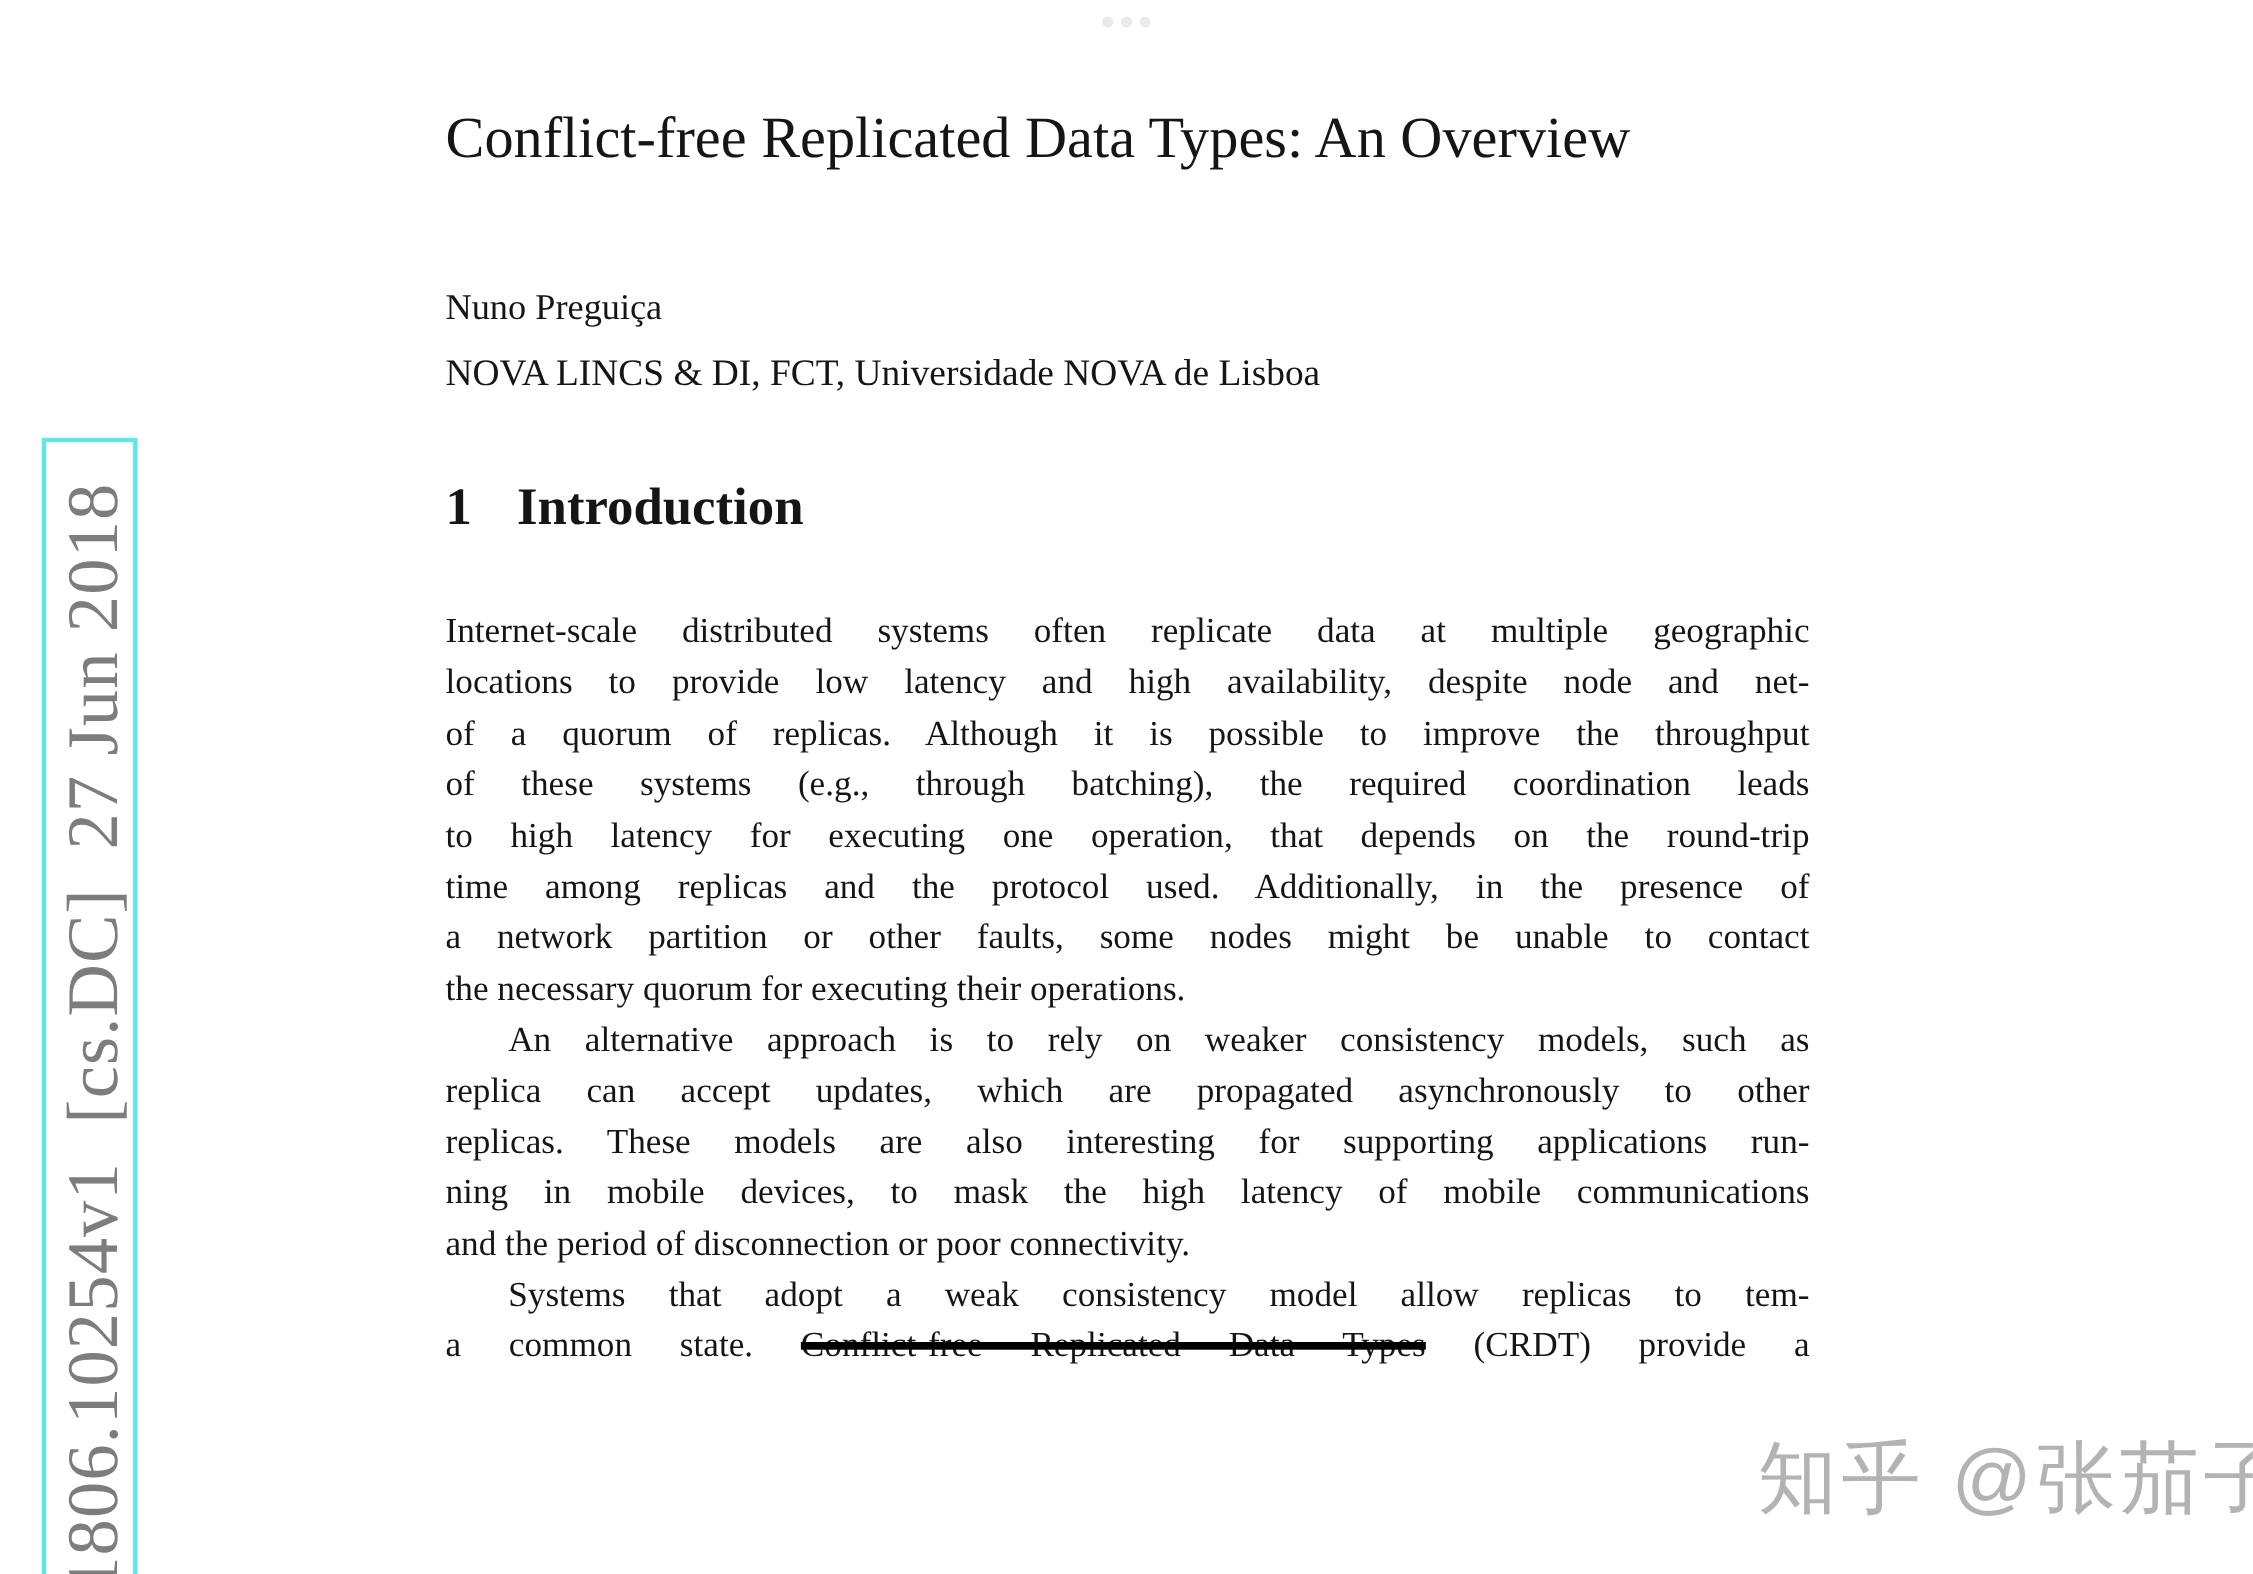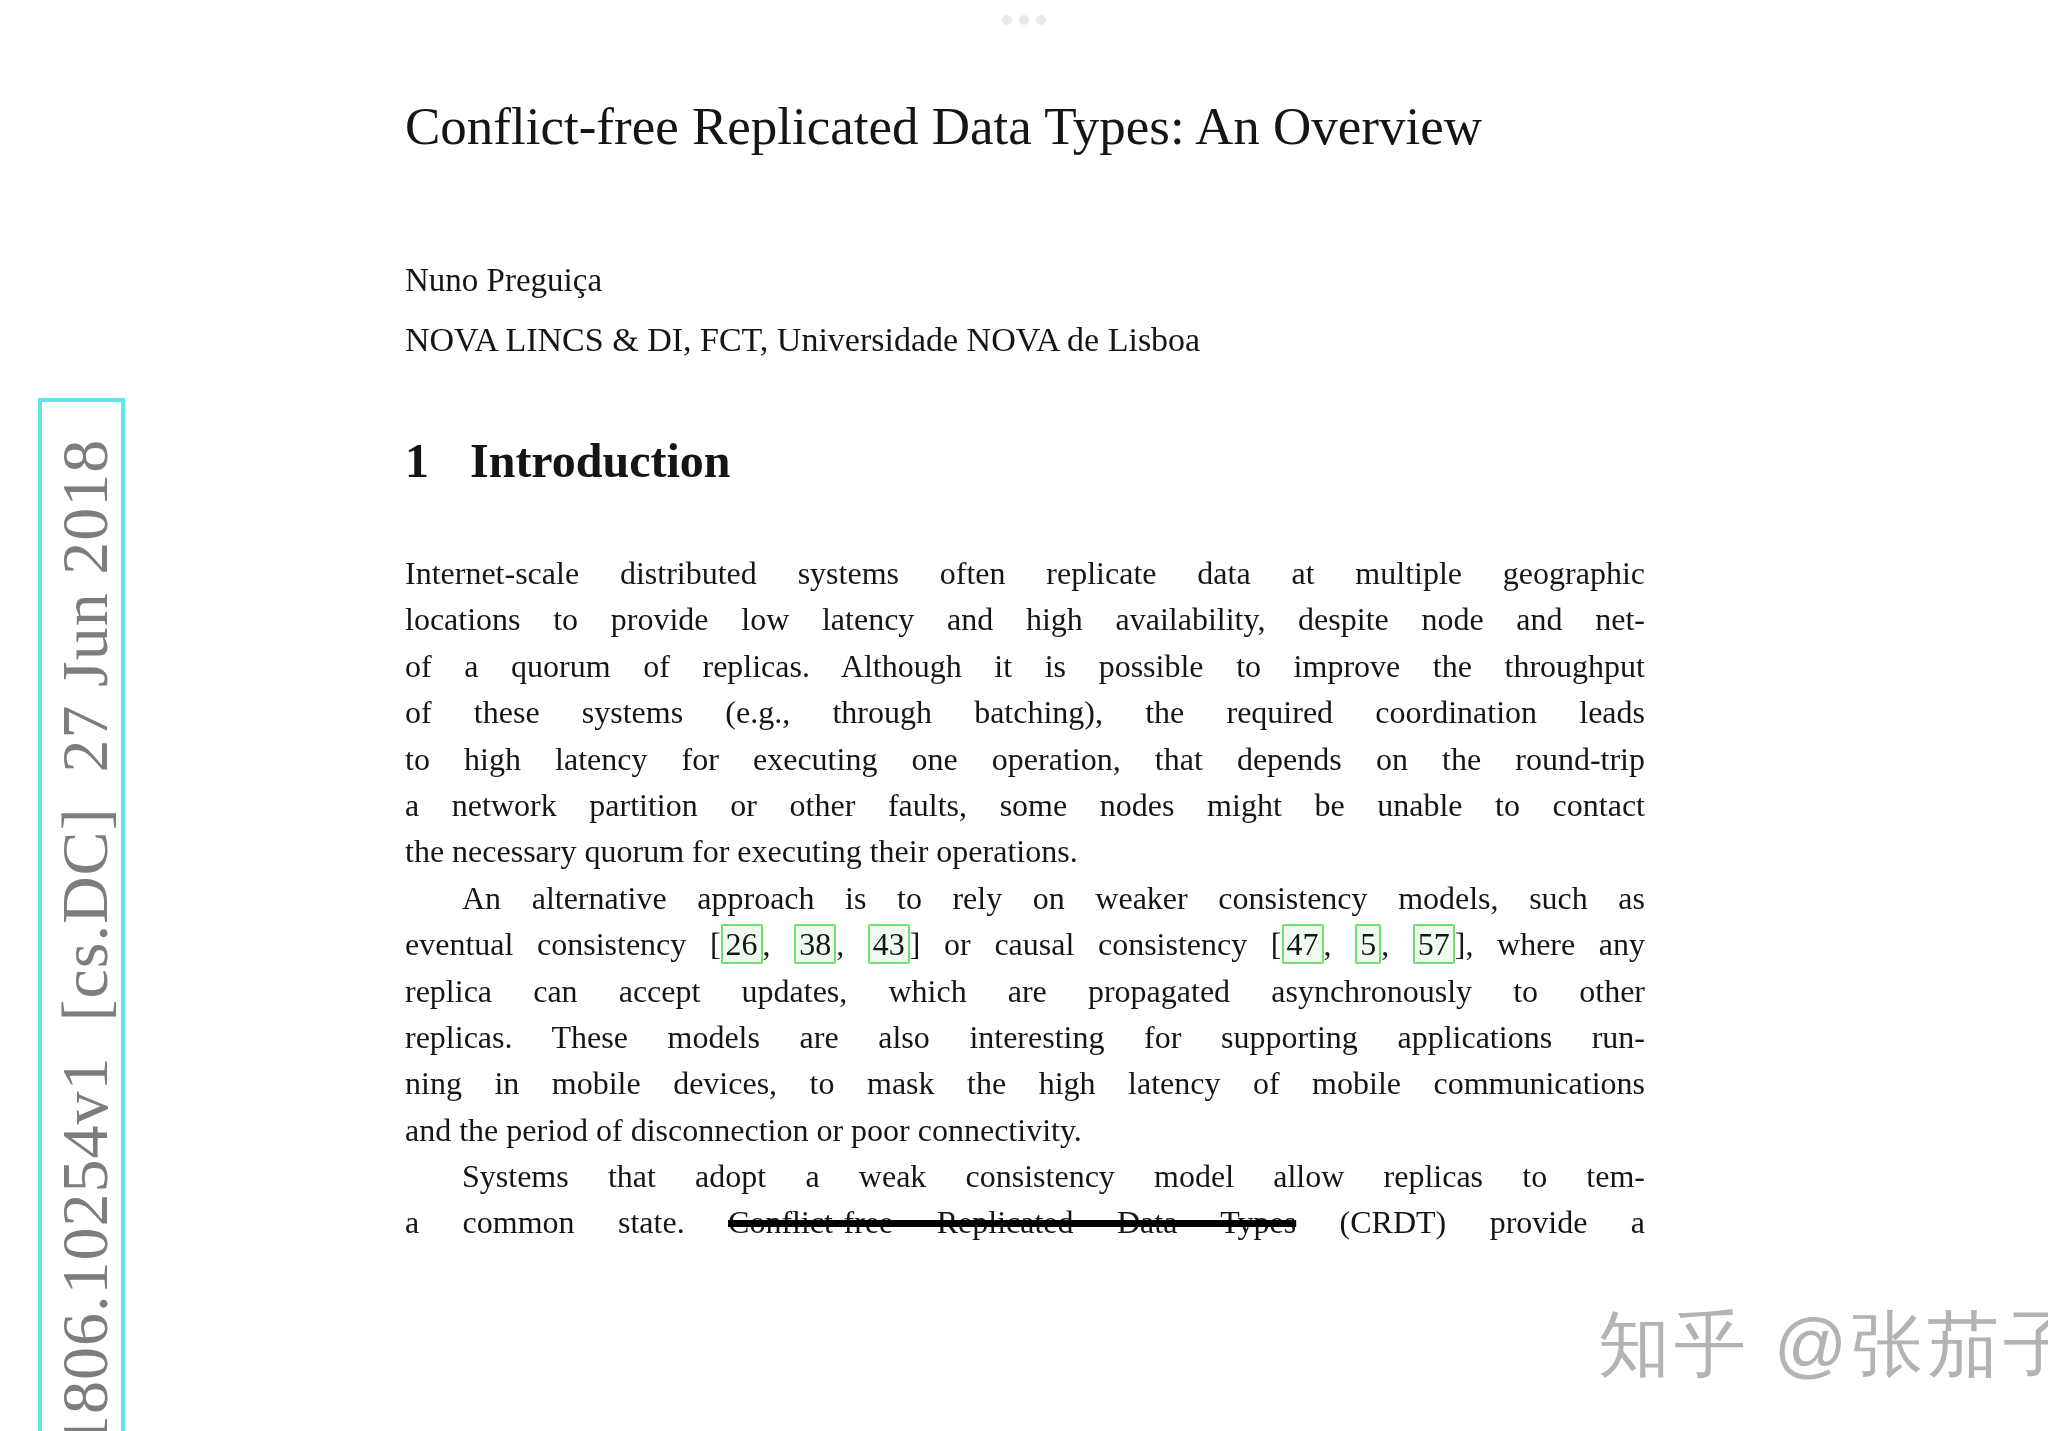--- a/index.html
+++ b/index.html
@@ -107,23 +107,23 @@
 <div class="section-heading">
   <span class="sec-num">1</span><span>Introduction</span>
 </div>
 
 <div class="body-text">
     <div class="line">Internet-scale distributed systems often replicate data at multiple geographic</div>
     <div class="line">locations to provide low latency and high availability, despite node and net-</div>
     <div class="line">of a quorum of replicas. Although it is possible to improve the throughput</div>
     <div class="line">of these systems (e.g., through batching), the required coordination leads</div>
     <div class="line">to high latency for executing one operation, that depends on the round-trip</div>
+    <div class="line">time among replicas and the protocol used. Additionally, in the presence of</div>
     <div class="line">a network partition or other faults, some nodes might be unable to contact</div>
     <div class="line lastline">the necessary quorum for executing their operations.</div>
     <div class="line indent">An alternative approach is to rely on weaker consistency models, such as</div>
-    <div class="line">eventual consistency [<span class="cite">26</span>, <span class="cite">38</span>, <span class="cite">43</span>] or causal consistency [<span class="cite">47</span>, <span class="cite">5</span>, <span class="cite">57</span>], where any</div>
     <div class="line">replica can accept updates, which are propagated asynchronously to other</div>
     <div class="line">replicas. These models are also interesting for supporting applications run-</div>
     <div class="line">ning in mobile devices, to mask the high latency of mobile communications</div>
     <div class="line lastline">and the period of disconnection or poor connectivity.</div>
     <div class="line indent">Systems that adopt a weak consistency model allow replicas to tem-</div>
     <div class="line">a common state. <span class="strike">Conflict-free Replicated Data Types</span> (CRDT) provide a</div>
   </div>
 
 </body></html>

